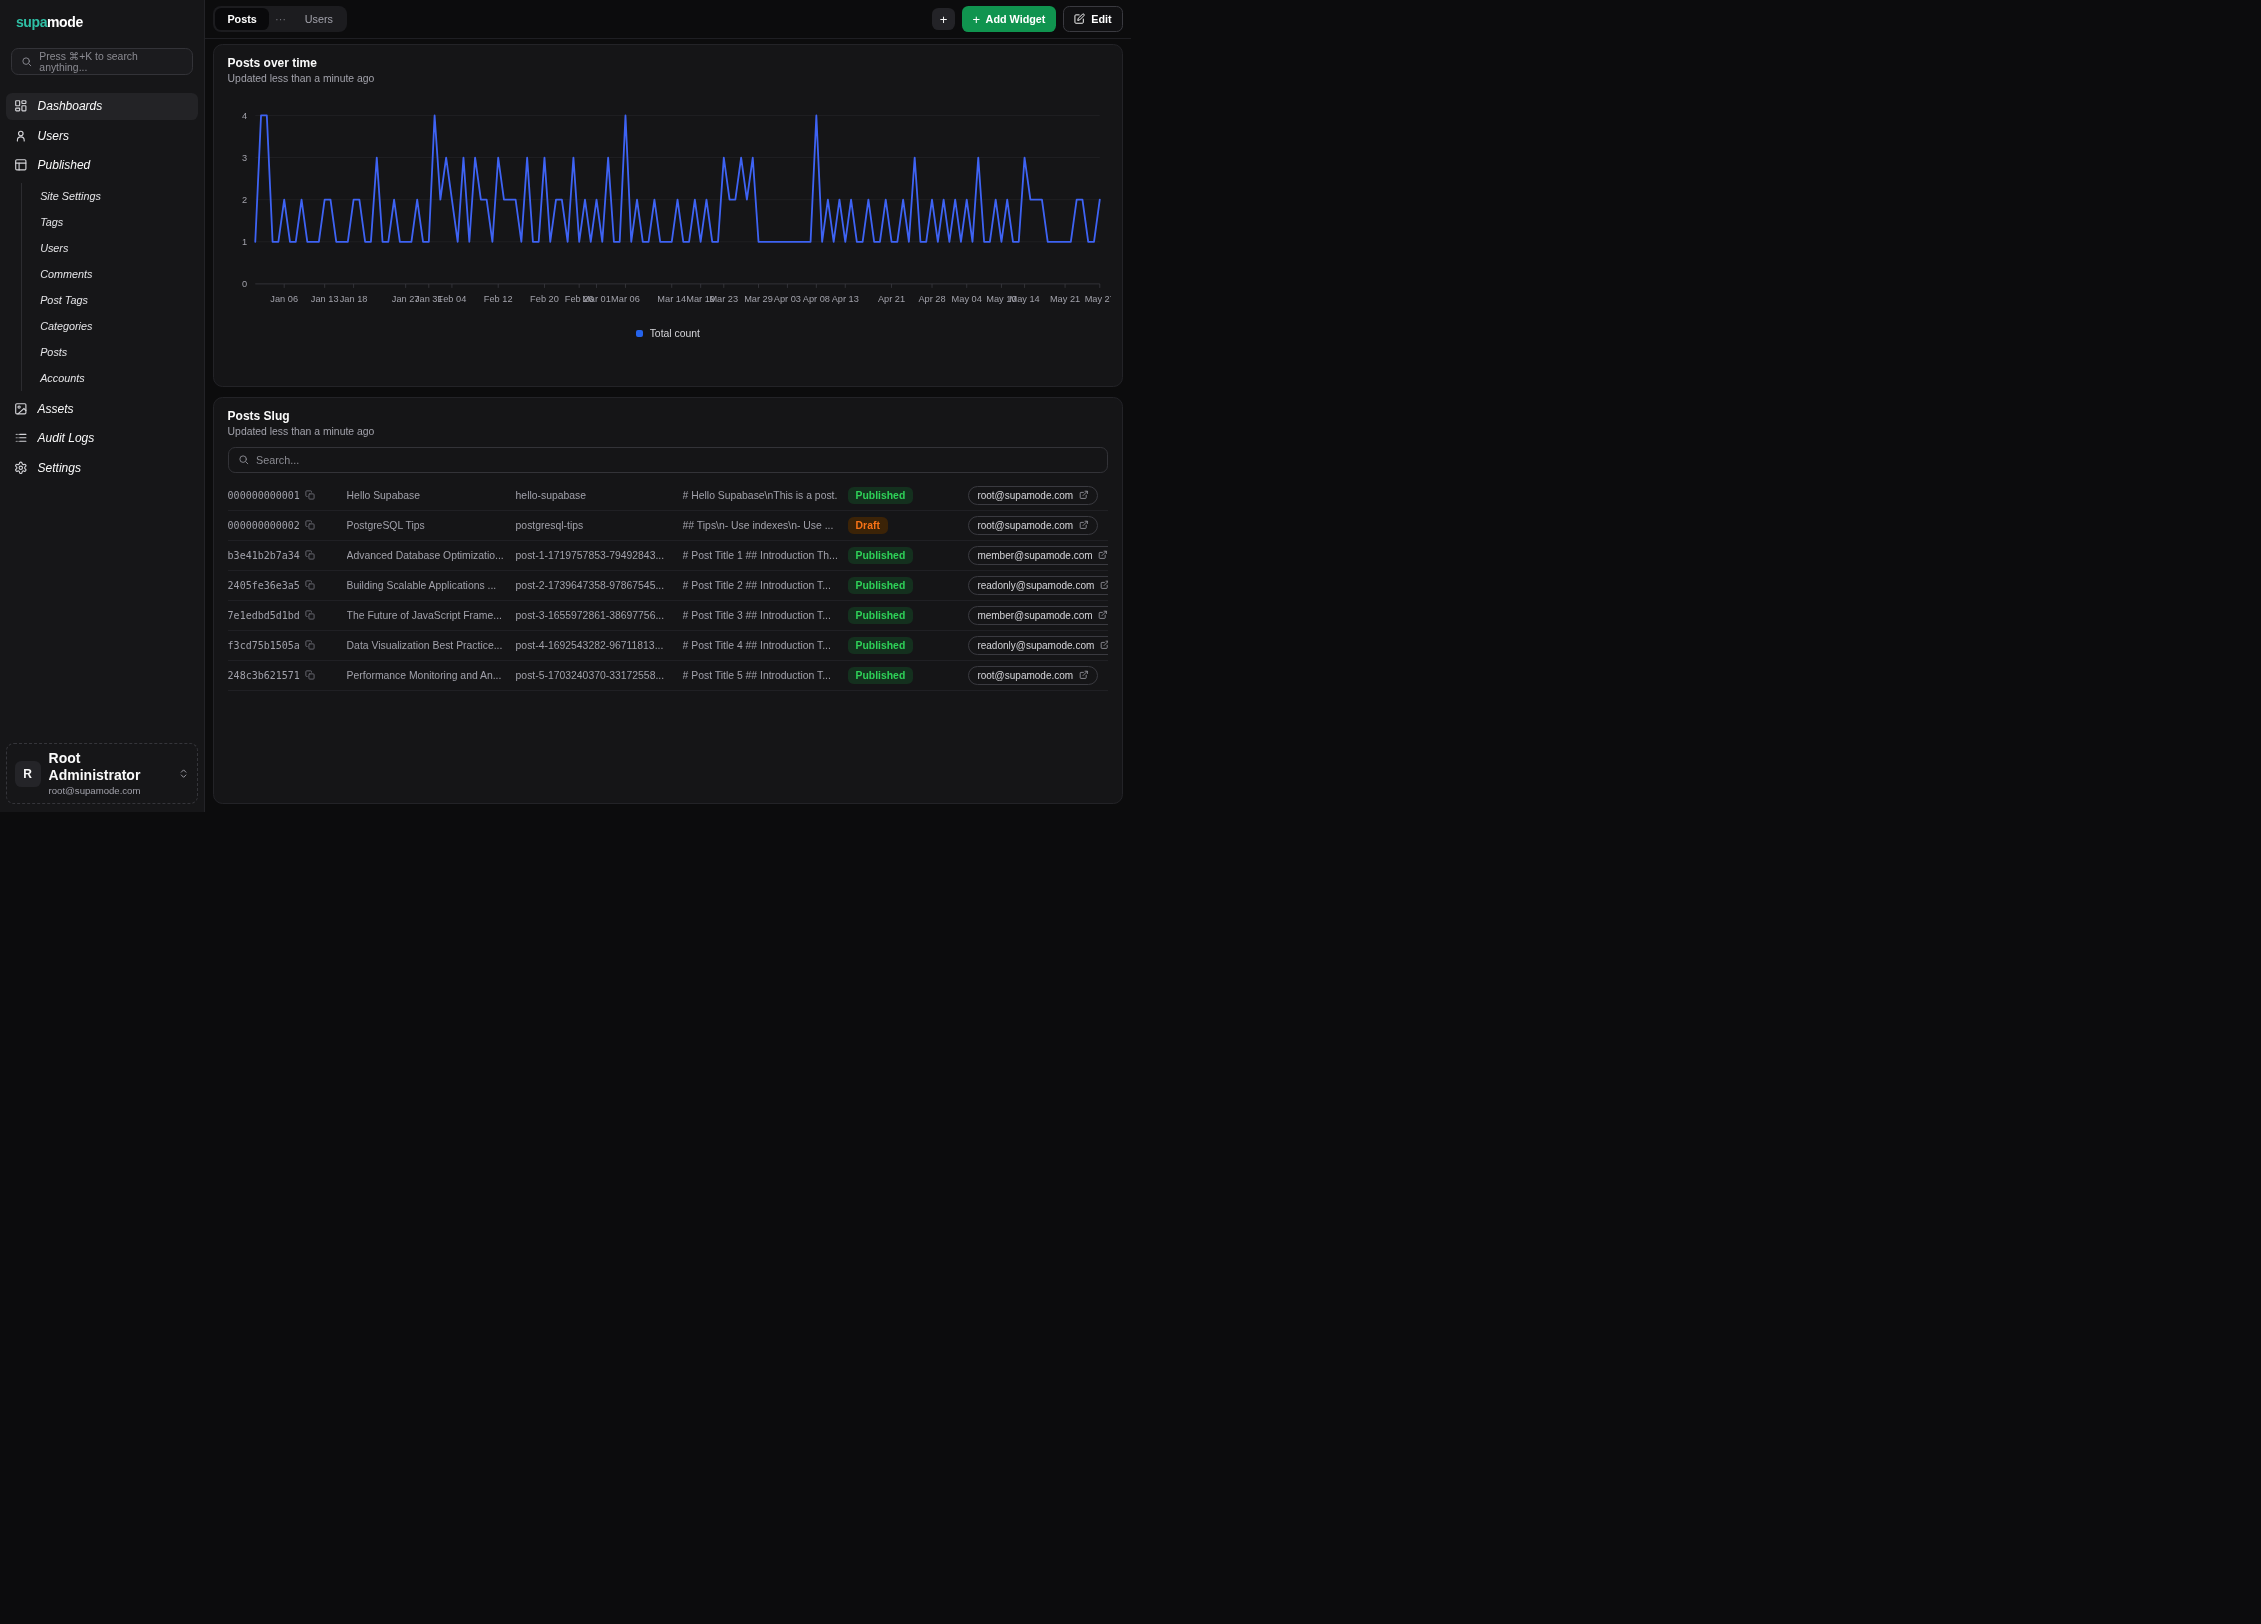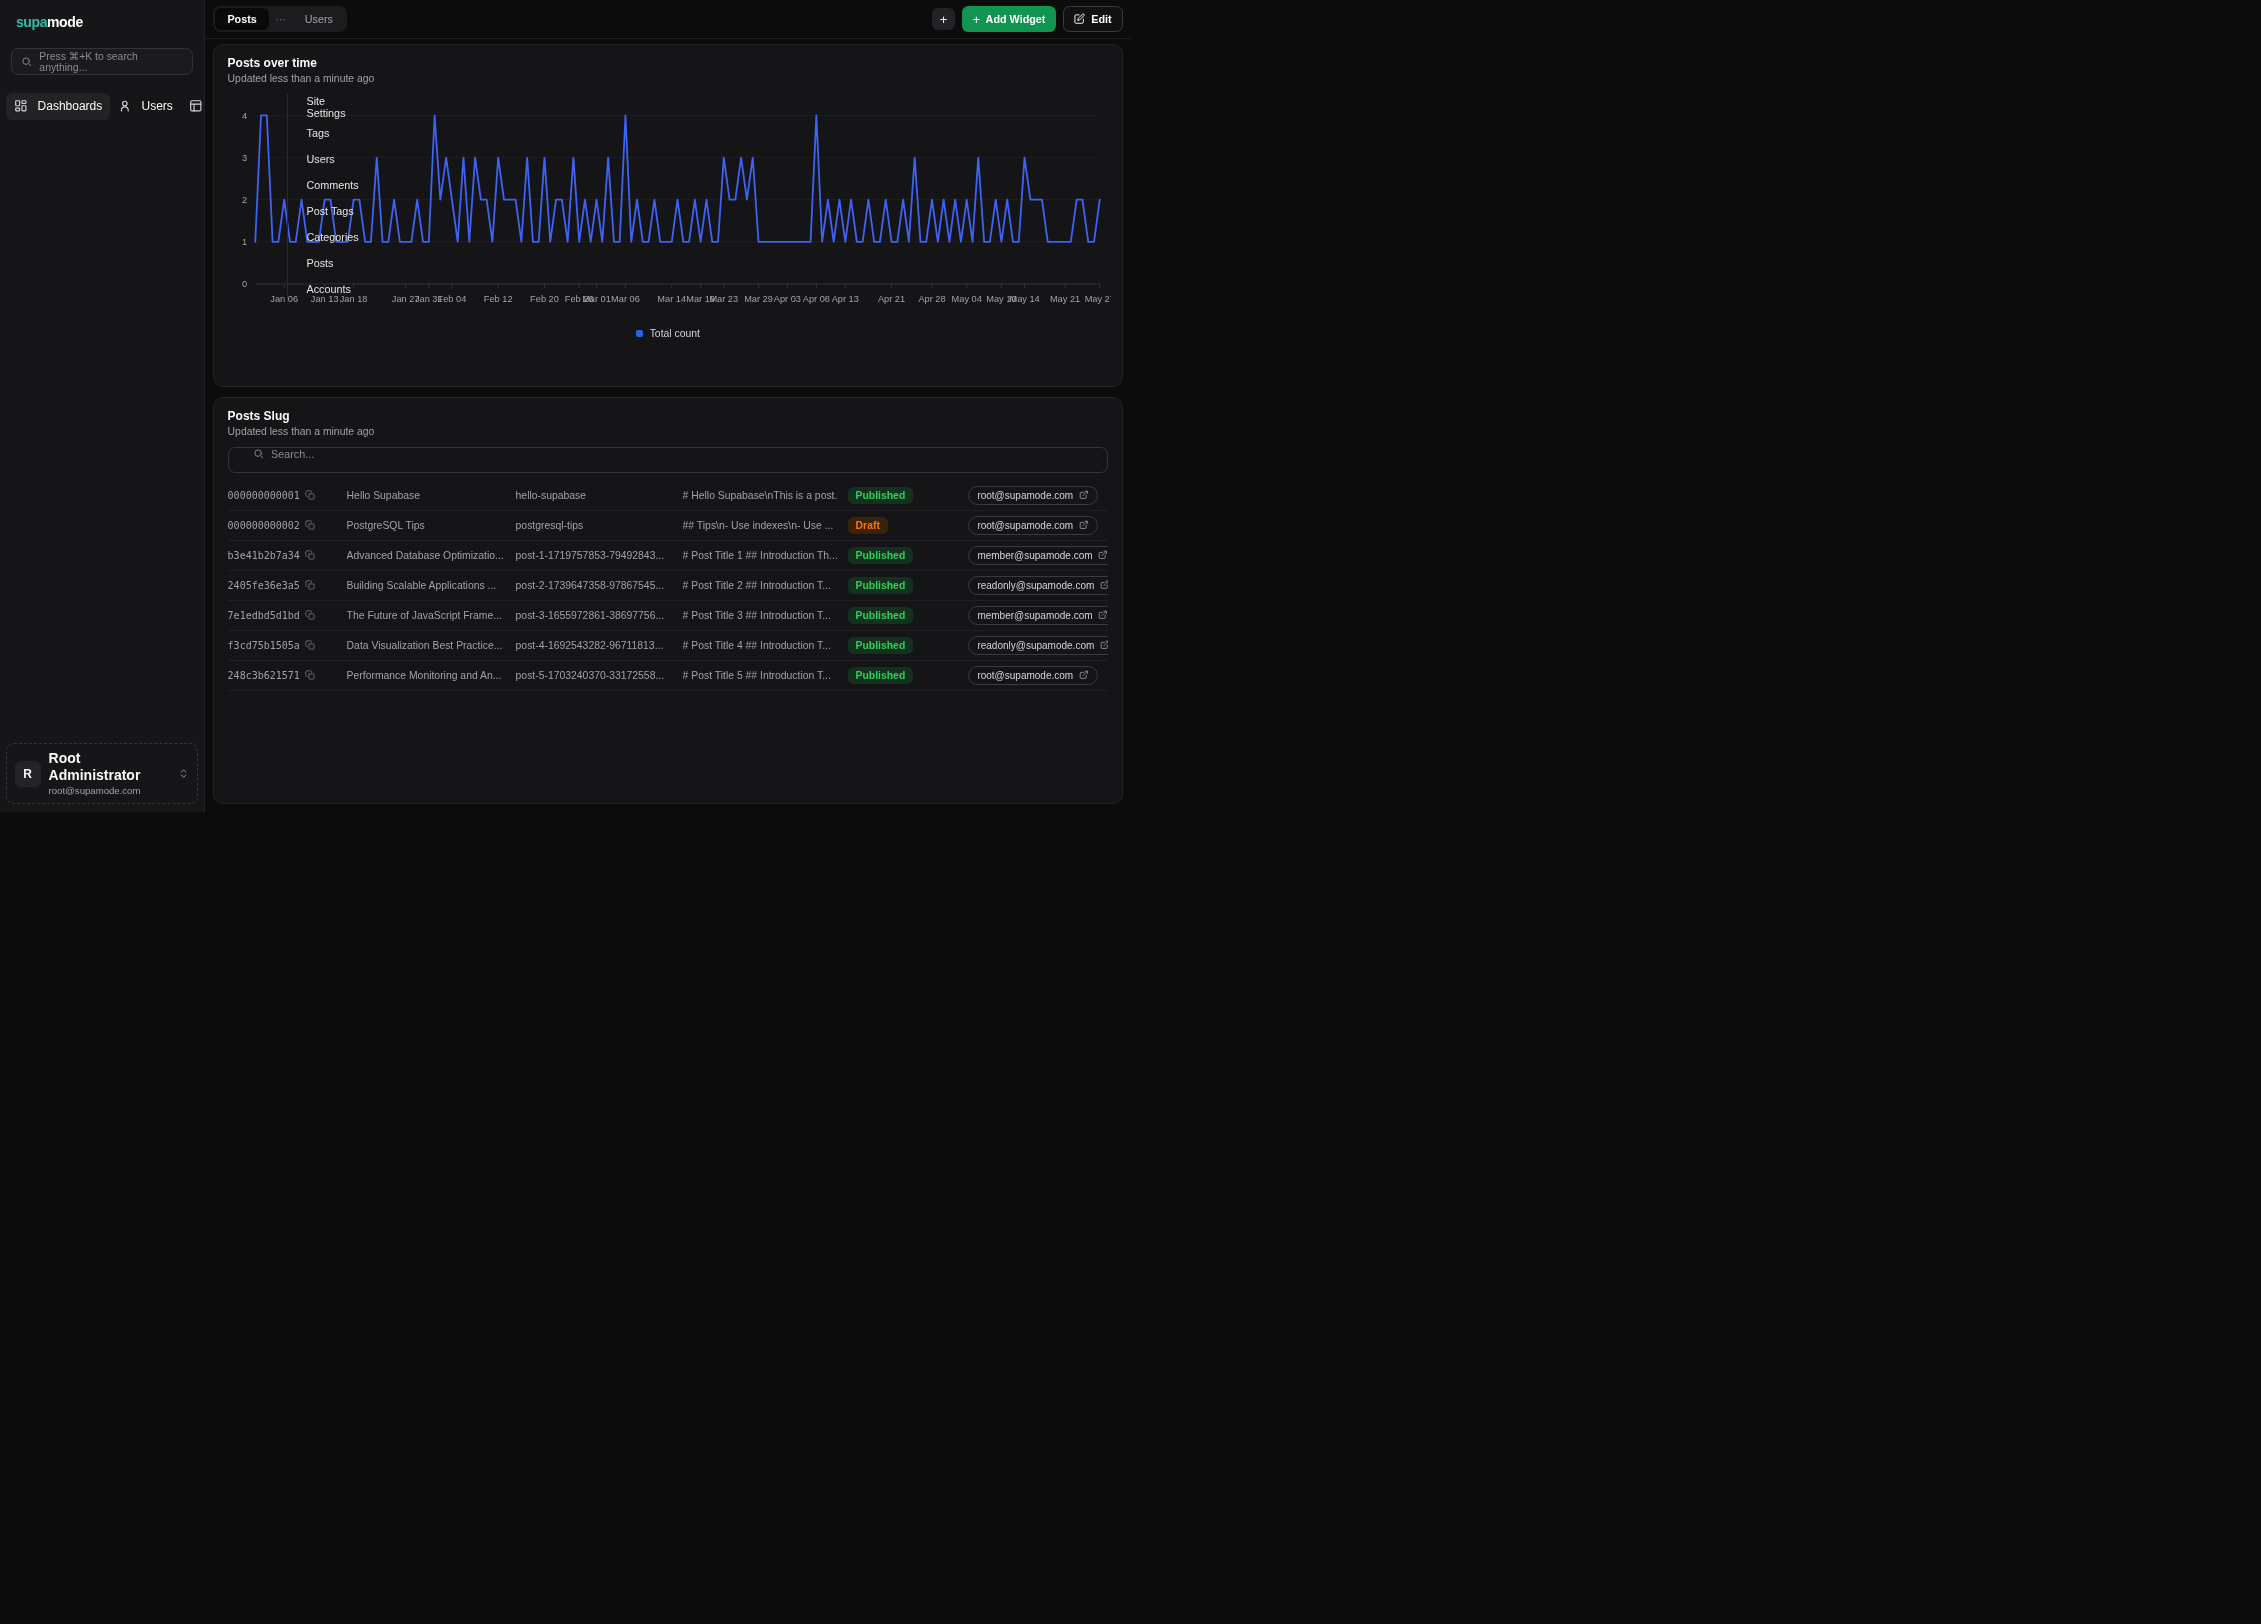--- a/index.html
+++ b/index.html
@@ -17,21 +17,21 @@
   
   .sidebar{width:205px;min-width:205px;height:100%;background:var(--sidebar);
            border-right:0.8px solid var(--border);display:flex;flex-direction:column;
            padding:14.4px 6.4px 8px;}
   .logo{font-size:14px;font-weight:bold;letter-spacing:-0.4px;padding:0 9.6px;margin-bottom:17.7px;}
   .logo .supa{color:#2ebfa5;} .logo .mode{color:#fff;}
   .searchbox{display:flex;align-items:center;gap:7.2px;height:27px;margin:0 4.8px 17.7px;
              border:0.8px solid var(--input-border);border-radius:7.2px;background:#1b1b1e;
              padding:0 8.8px;color:#8b8b92;font-size:10.4px;cursor:text;}
   .searchbox svg{width:11.2px;height:11.2px;stroke:#8b8b92;flex:0 0 auto;}
-  .nav{display:flex;flex-direction:row;}
+  .nav{display:flex;flex-direction:column;font-style:italic;}
   .nav-item{display:flex;align-items:center;gap:9.6px;height:27px;padding:0 8px;
             border-radius:6.4px;font-size:12px;color:var(--text);cursor:pointer;margin-bottom:2.4px;}
   .nav-item.active{background:#232326;}
   .nav-item svg{width:13.6px;height:13.6px;stroke:#d4d4d8;flex:0 0 auto;}
   .subnav{position:relative;margin:1.6px 0 4.8px 14.4px;padding-left:12px;border-left:0.8px solid #2c2c30;}
   .subnav-item{height:26px;display:flex;align-items:center;font-size:10.8px;color:#e4e4e7;
                padding:0 6.4px;border-radius:4.8px;cursor:pointer;}
   .spacer{flex:1;}
   .user-card{display:flex;align-items:center;gap:8px;border:1.2px dashed #35353a;
              border-radius:8px;padding:5.6px 7.2px;cursor:pointer;}
@@ -68,22 +68,22 @@
   
   .chart-card{height:343px;display:flex;flex-direction:column;}
   #chart-svg{margin-top:4.8px;}
   #chart-svg text{font-family:"Liberation Sans","DejaVu Sans",sans-serif;}
   .legend{display:flex;align-items:center;justify-content:center;gap:6.4px;margin-top:0;}
   .legend-swatch{width:7.2px;height:7.2px;border-radius:2px;background:var(--blue-legend);}
   .legend-label{font-size:10.4px;color:#d4d4d8;}
 
   
   .table-card{flex:1;display:flex;flex-direction:column;min-height:0;}
-  .tsearch{display:flex;align-items:flex-start;gap:7.2px;height:26px;margin-top:9.6px;
-           border:0.8px solid var(--input-border);border-radius:7.2px;padding:0 24px;background:transparent;}
+  .tsearch{display:flex;align-items:center;gap:7.2px;height:26px;margin-top:9.6px;
+           border:0.8px solid var(--input-border);border-radius:7.2px;padding:0 9px;background:transparent;}
   .tsearch svg{width:11.2px;height:11.2px;stroke:#8b8b92;}
   .tsearch input{flex:1;background:transparent;border:none;outline:none;color:#e4e4e7;
                  font-size:10.8px;font-family:inherit;}
   .tsearch input::placeholder{color:#8b8b92;}
   .rows-clip{height:228px;overflow:hidden;margin-top:8px;}
   .trow{display:grid;grid-template-columns:119px 169px 167px 165px 120px 144px;
         align-items:center;border-bottom:0.8px solid #202024;}
   .thead{height:27px;font-size:10.8px;font-weight:bold;color:var(--text);}
   .tdata{height:30px;font-size:10.4px;color:var(--text-2);}
   .cell{padding-right:11.2px;min-width:0;overflow:hidden;white-space:nowrap;display:flex;

